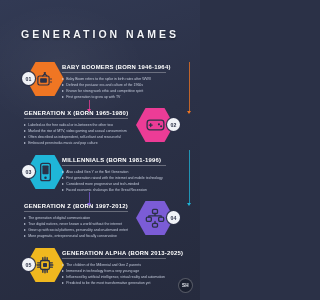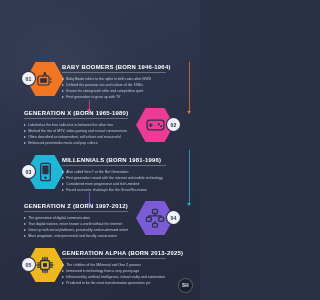--- a/index.html
+++ b/index.html
@@ -112,20 +112,21 @@
 </style>
 </head>
 <body>
 
 <div id="poster">
 
   <div class="grid-deco grid-tr"></div>
   <div class="grid-deco grid-bl"></div>
   <div class="grid-deco grid-ml"></div>
 
+  <div class="title">GENERATION NAMES</div>
 
   <div id="rows">
       <div class="gen left" style="top: 62px;">
     <div class="hexwrap">
       <div class="hex" style="background:#f07623">
         <svg width="20" height="18" viewBox="0 0 24 24">
         <rect x="2.5" y="8" width="15" height="12" rx="2.2" stroke="#2b3147" fill="none" stroke-width="1.6" stroke-linecap="round" stroke-linejoin="round"></rect>
         <rect x="5.5" y="11" width="9" height="6" rx="1" fill="#2b3147"></rect>
         <path d="M9 8 L12.5 3.5 M14.5 8 L11 3.5" stroke="#2b3147" fill="none" stroke-width="1.6" stroke-linecap="round" stroke-linejoin="round"></path>
         <circle cx="20" cy="12" r="1.1" fill="#2b3147"></circle>

